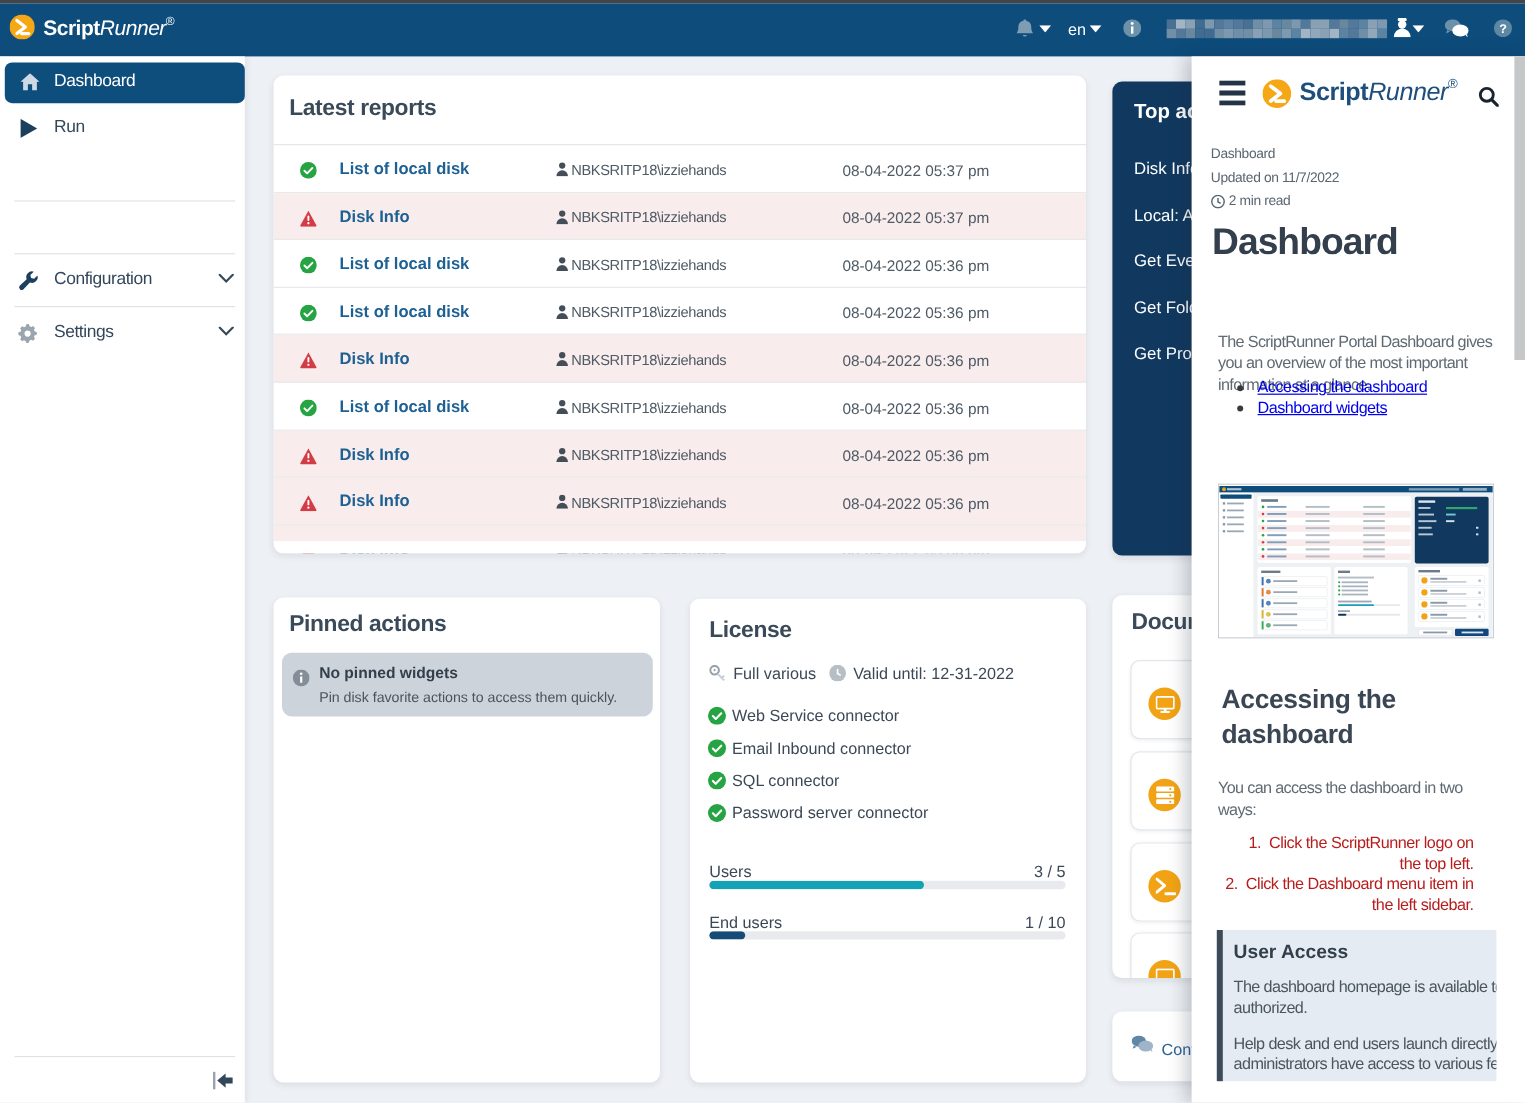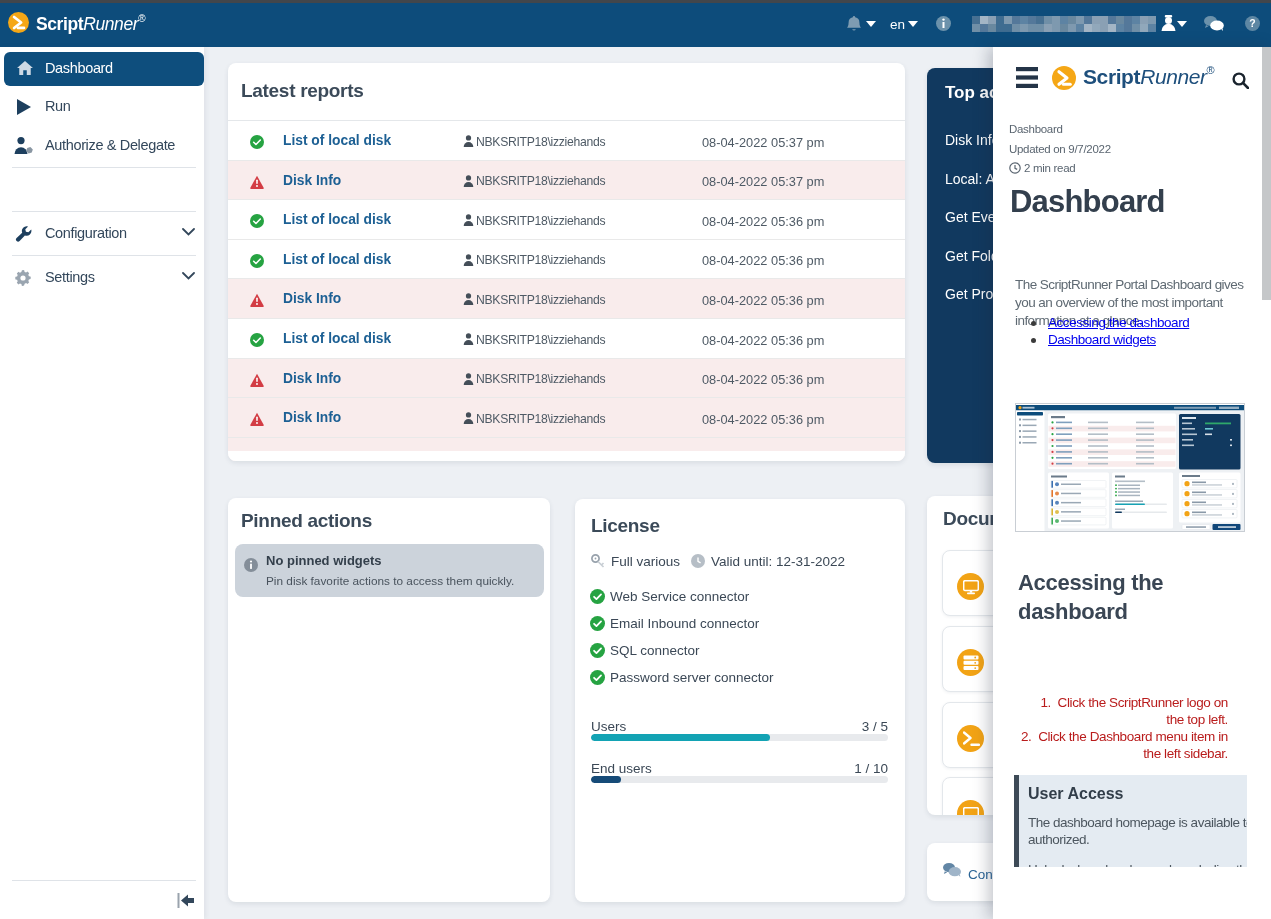--- a/index.html
+++ b/index.html
@@ -55,21 +55,21 @@
   #dp-read { left:31px; top:115px; font-size:11.5px; letter-spacing:-0.3px; color:#5a6570; }
   #dp-h1 { left:17px; top:137px; font-size:31px; font-weight:bold; color:#333f4d; letter-spacing:-0.8px; }
   #dp-para { left:22px; top:201px; font-size:13.5px; letter-spacing:-0.55px; line-height:18px; color:#5f6a73; white-space:nowrap;margin-top:28px; }
   #dp-b1 { left:55px; top:268px; font-size:13.5px; letter-spacing:-0.45px; color:#2521cd; white-space:nowrap; }
   #dp-b2 { left:55px; top:285px; font-size:13.5px; letter-spacing:-0.45px; color:#2521cd; white-space:nowrap; }
   .bdot { position:absolute; left:38px; width:5px; height:5px; border-radius:50%; background:#3a3a3a; }
   #dp-img { left:22px; top:356px; width:230px; height:129px; border:1px solid #c9ced4; background:#fff; }
   #dp-h2 { left:25px; top:522px; font-size:22px; font-weight:bold; color:#3a4654; letter-spacing:-0.3px; line-height:28.5px; }
   #dp-p2 { left:22px; top:601px; font-size:13.5px; letter-spacing:-0.55px; line-height:17.5px; color:#5f6a73; white-space:nowrap; }
   #dp-ol { left:28px; top:647px; font-size:13.5px; letter-spacing:-0.4px; line-height:17px; color:#b91c1c; white-space:nowrap;text-align:right; }
-  #dp-callout { left:21px; top:728px; width:233px; height:92px; background:#e4ebf2; border-left:5px solid #3d4a57; overflow:hidden; }
+  #dp-callout { left:21px; top:728px; width:233px; height:126px; background:#e4ebf2; border-left:5px solid #3d4a57; overflow:hidden; }
   #dp-callout .ct { position:absolute; left:9px; top:10px; font-size:16px; font-weight:bold; color:#323e4a; }
   #dp-callout p { position:absolute; left:9px; font-size:13.5px; letter-spacing:-0.5px; line-height:17.2px; color:#4c565f; white-space:nowrap; }
   #scrollthumb { left:1262px; top:47px; width:9px; height:253px; background:#c5c7c9; }
   a { text-decoration:underline; }
 </style>
 </head>
 <body>
 <div class="abs" id="topstrip"></div>
 <div class="abs" id="navbar"></div>
 <svg class="abs" style="left:8px;top:12px" width="21" height="21" viewBox="0 0 21 21">
@@ -167,28 +167,20 @@
         <path d="M9 0 L18 8 L15.5 8 L15.5 16 L11 16 L11 10.5 L7 10.5 L7 16 L2.5 16 L2.5 8 L0 8 Z" fill="#cdd9e4"></path>
       </svg>
       <span class="label">Dashboard</span>
     </div>
   <div class="menuitem" style="top:43px">
       <svg style="position:absolute;left:17px;top:9px" width="14" height="16" viewBox="0 0 14 16">
         <path d="M0 0 L14 8 L0 16 Z" fill="#1d3f5e"></path>
       </svg>
       <span class="label">Run</span>
     </div>
-  <div class="menuitem" style="top:82px">
-      <svg style="position:absolute;left:14px;top:8px" width="20" height="17" viewBox="0 0 20 17">
-        <circle cx="7" cy="3.6" r="3.6" fill="#1d3f5e"></circle>
-        <path d="M0.5 17 a6.5 6.8 0 0 1 13 0 Z" fill="#1d3f5e"></path>
-        <path d="M13.2 11 l3.2-1 2.4 2.4-1 3.2-3.2 1-2.4-2.4Z" fill="#8a97a3"></path>
-      </svg>
-      <span class="label">Authorize &amp; Delegate</span>
-    </div>
   <div class="sep" style="top:120px"></div>
   <div class="sep" style="top:164px"></div>
   <div class="menuitem" style="top:170px">
       <svg style="position:absolute;left:15px;top:8px" width="17" height="17" viewBox="0 0 17 17">
         <path d="M16.2 4.5 a4.8 4.8 0 0 1 -6.3 5.9 L4.6 16 a2 2 0 0 1 -3 -3 L7.2 7.7 a4.8 4.8 0 0 1 5.9 -6.3 L10.3 4.2 l0.6 2.5 2.5 0.6 Z" fill="#1d3f5e"></path>
       </svg>
       <span class="label">Configuration</span>
       <svg class="abs" style="left:182px;top:11px" width="13" height="8" viewBox="0 0 13 8">
         <path d="M1 1 L6.5 6.5 L12 1" stroke="#33475b" stroke-width="1.8" fill="none" stroke-linecap="round"></path>
       </svg>
@@ -476,21 +468,21 @@
       <circle cx="12" cy="12" r="12" fill="#f5a716"></circle>
       <path d="M6.96 5.76 L15.0 12 L6.96 18.240000000000002" stroke="#fff" stroke-width="3.12" fill="none" stroke-linecap="round" stroke-linejoin="round"></path>
       <path d="M11.4 18.240000000000002 L18.240000000000002 18.240000000000002" stroke="#fff" stroke-width="3.12" stroke-linecap="round"></path>
     </svg>
   <div class="dp" id="dp-logo-text"><b>Script</b><i style="font-weight:400">Runner</i><span style="font-size:11px;vertical-align:10px">®</span></div>
   <svg class="abs" style="left:239px;top:25px" width="17" height="17" viewBox="0 0 17 17">
       <circle cx="7" cy="7" r="5.4" stroke="#1a242e" stroke-width="2.4" fill="none"></circle>
       <path d="M11.2 11.2 L16 16" stroke="#1a242e" stroke-width="2.6" stroke-linecap="round"></path>
     </svg>
   <div class="dp" id="dp-bread">Dashboard</div>
-  <div class="dp" id="dp-upd">Updated on 9/7/2022</div>
+  <div class="dp" id="dp-upd">Updated on 11/7/2022</div>
   <svg class="abs" style="left:16px;top:115px" width="12" height="12" viewBox="0 0 12 12">
       <circle cx="6" cy="6" r="5.2" stroke="#5a6570" stroke-width="1.2" fill="none"></circle>
       <path d="M6 3 L6 6.3 L8.2 7.4" stroke="#5a6570" stroke-width="1.2" fill="none"></path>
     </svg>
   <div class="dp" id="dp-read">2 min read</div>
   <div class="dp" id="dp-h1">Dashboard</div>
   <div class="dp" id="dp-para">The ScriptRunner Portal Dashboard gives<br>you an overview of the most important<br>information at a glance.</div>
   <div class="bdot" style="top:274px"></div>
   <div class="dp" id="dp-b1"><a href="#">Accessing the dashboard</a></div>
   <div class="bdot" style="top:291px"></div>
@@ -625,20 +617,21 @@
         <circle cx="171" cy="109.7" r="2.6" fill="#f2a315"></circle>
         <rect x="176" y="107.5" width="14" height="1.6" fill="#8a99a8"></rect>
         <rect x="176" y="110.3" width="30" height="1.3" fill="#c0c9d1"></rect>
         <rect x="216" y="108.9" width="2" height="2" fill="#b0bac3"></rect>
         <rect x="166" y="120.5" width="28" height="5" fill="#fff" stroke="#dfe3e8" stroke-width="0.5" rx="1"></rect>
         <rect x="170" y="122.3" width="20" height="1.5" fill="#8a99a8"></rect>
         <rect x="196.5" y="120" width="28" height="6" fill="#11477a" rx="1"></rect>
         <rect x="202" y="122.3" width="18" height="1.5" fill="#dfe7ee"></rect>
       </svg></div>
   <div class="dp" id="dp-h2">Accessing the<br>dashboard</div>
+  <div class="dp" id="dp-p2">You can access the dashboard in two<br>ways:</div>
   <div class="dp" id="dp-ol">1.&nbsp;&nbsp;Click the ScriptRunner logo on<br>&nbsp;&nbsp;&nbsp;&nbsp;&nbsp;the top left.<br>2.&nbsp;&nbsp;Click the Dashboard menu item in<br>&nbsp;&nbsp;&nbsp;&nbsp;&nbsp;the left sidebar.</div>
   <div class="dp" id="dp-callout">
     <div class="ct">User Access</div>
     <p style="top:39px">The dashboard homepage is available to all<br>authorized.</p>
     <p style="top:86px">Help desk and end users launch directly in<br>administrators have access to various features.</p>
   </div>
 </div>
 <div class="abs" id="scrollthumb"></div>
 
 </body></html>

